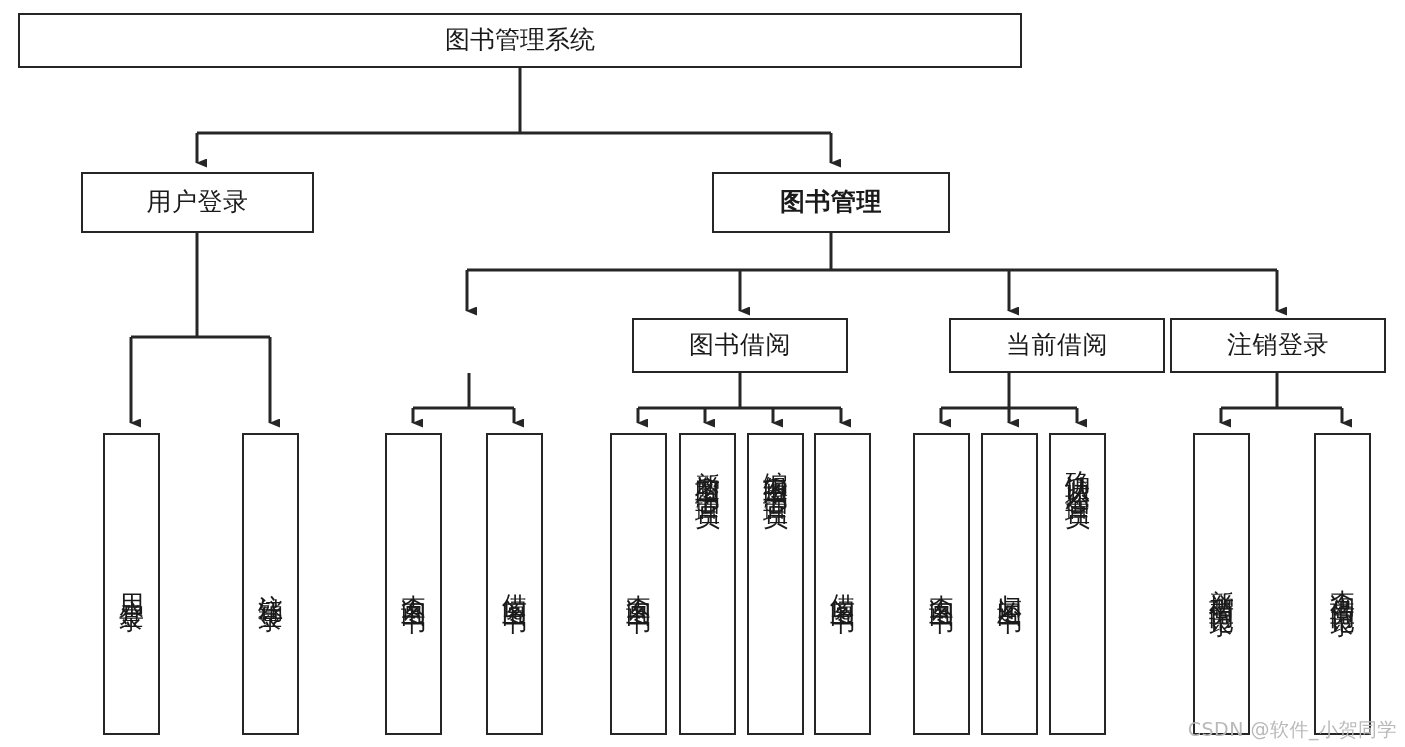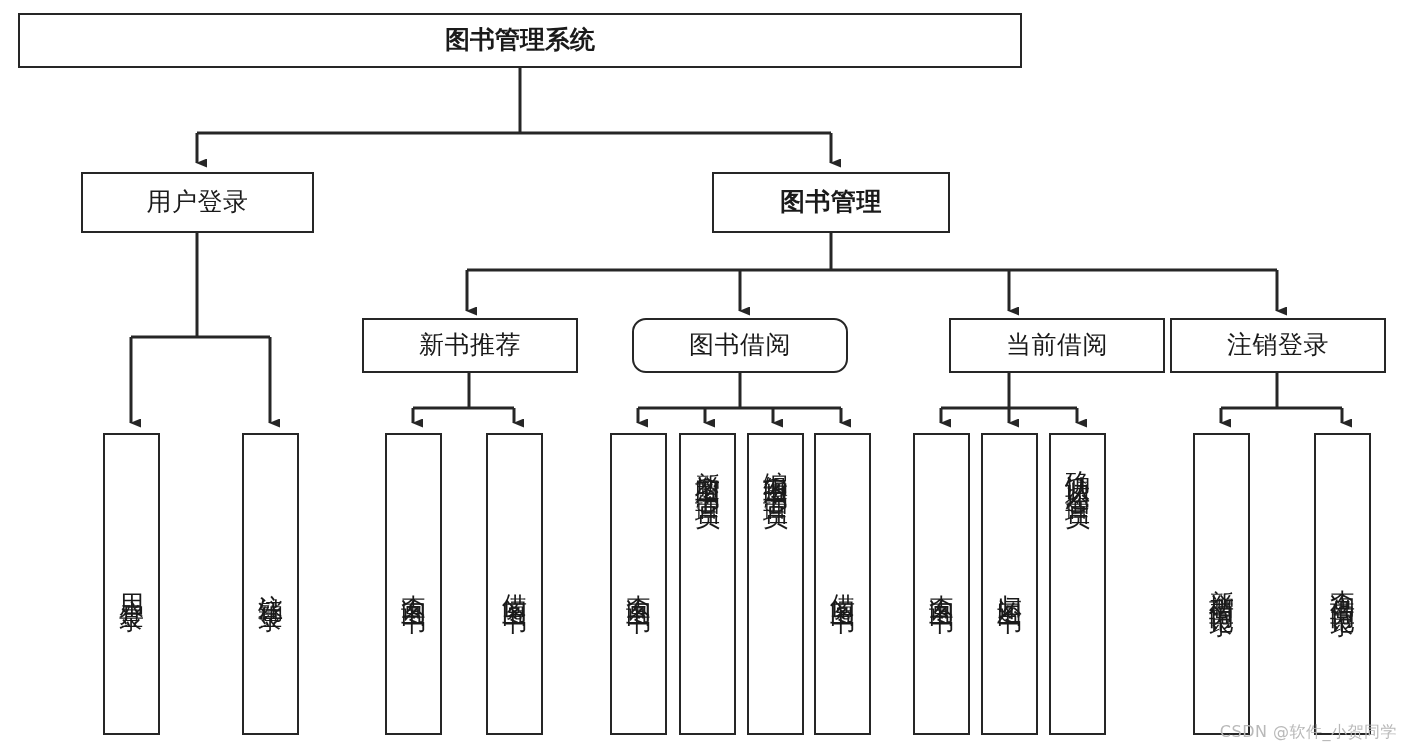--- a/index.html
+++ b/index.html
@@ -39,21 +39,20 @@
     display: block;
     text-align: center;
     line-height: 1.05;
   }
   .node.h .lbl {
     font-size: 25px;
     letter-spacing: 0.5px;
   }
   .node.root .lbl {
     font-size: 25px;
-    font-weight: bold;
   }
   .node.v {
     align-items: flex-start;
     padding-top: 16px;
   }
   .node.v .lbl {
     writing-mode: vertical-rl;
     text-orientation: upright;
     font-size: 25px;
     letter-spacing: 5px;
@@ -61,21 +60,21 @@
     line-height: 1;
   }
   .node.v.mid {
     align-items: center;
     padding-top: 0;
   }
   .watermark {
     position: absolute;
     right: 8px;
     bottom: 4px;
-    font-size: 16px;
+    font-size: 19px;
     color: #b9b9b9;
     letter-spacing: 0.5px;
     white-space: nowrap;
   }
 </style>
 </head>
 <body>
 
 <div id="canvas">
 
@@ -133,24 +132,21 @@
     <span class="lbl">图书管理系统</span>
   </div>
 
   <div class="node h" style="left:81px; top:172px; width:233px; height:61px;">
     <span class="lbl">用户登录</span>
   </div>
   <div class="node h" style="left:712px; top:172px; width:238px; height:61px;font-weight:bold;">
     <span class="lbl">图书管理</span>
   </div>
 
-  <div class="node h" style="left:362px; top:318px; width:216px; height:55px;">
-    <span class="lbl">新书推荐</span>
-  </div>
-  <div class="node h" style="left:632px; top:318px; width:216px; height:55px;border-radius:14px;">
+  <div class="node h" style="left:632px; top:318px; width:216px; height:55px;">
     <span class="lbl">图书借阅</span>
   </div>
   <div class="node h" style="left:901px; top:318px; width:216px; height:55px;margin-left:48px;">
     <span class="lbl">当前借阅</span>
   </div>
   <div class="node h" style="left:1170px; top:318px; width:216px; height:55px;">
     <span class="lbl">注销登录</span>
   </div>
 
   <div class="node v mid" style="left:103px; top:433px; width:57px; height:302px;">

